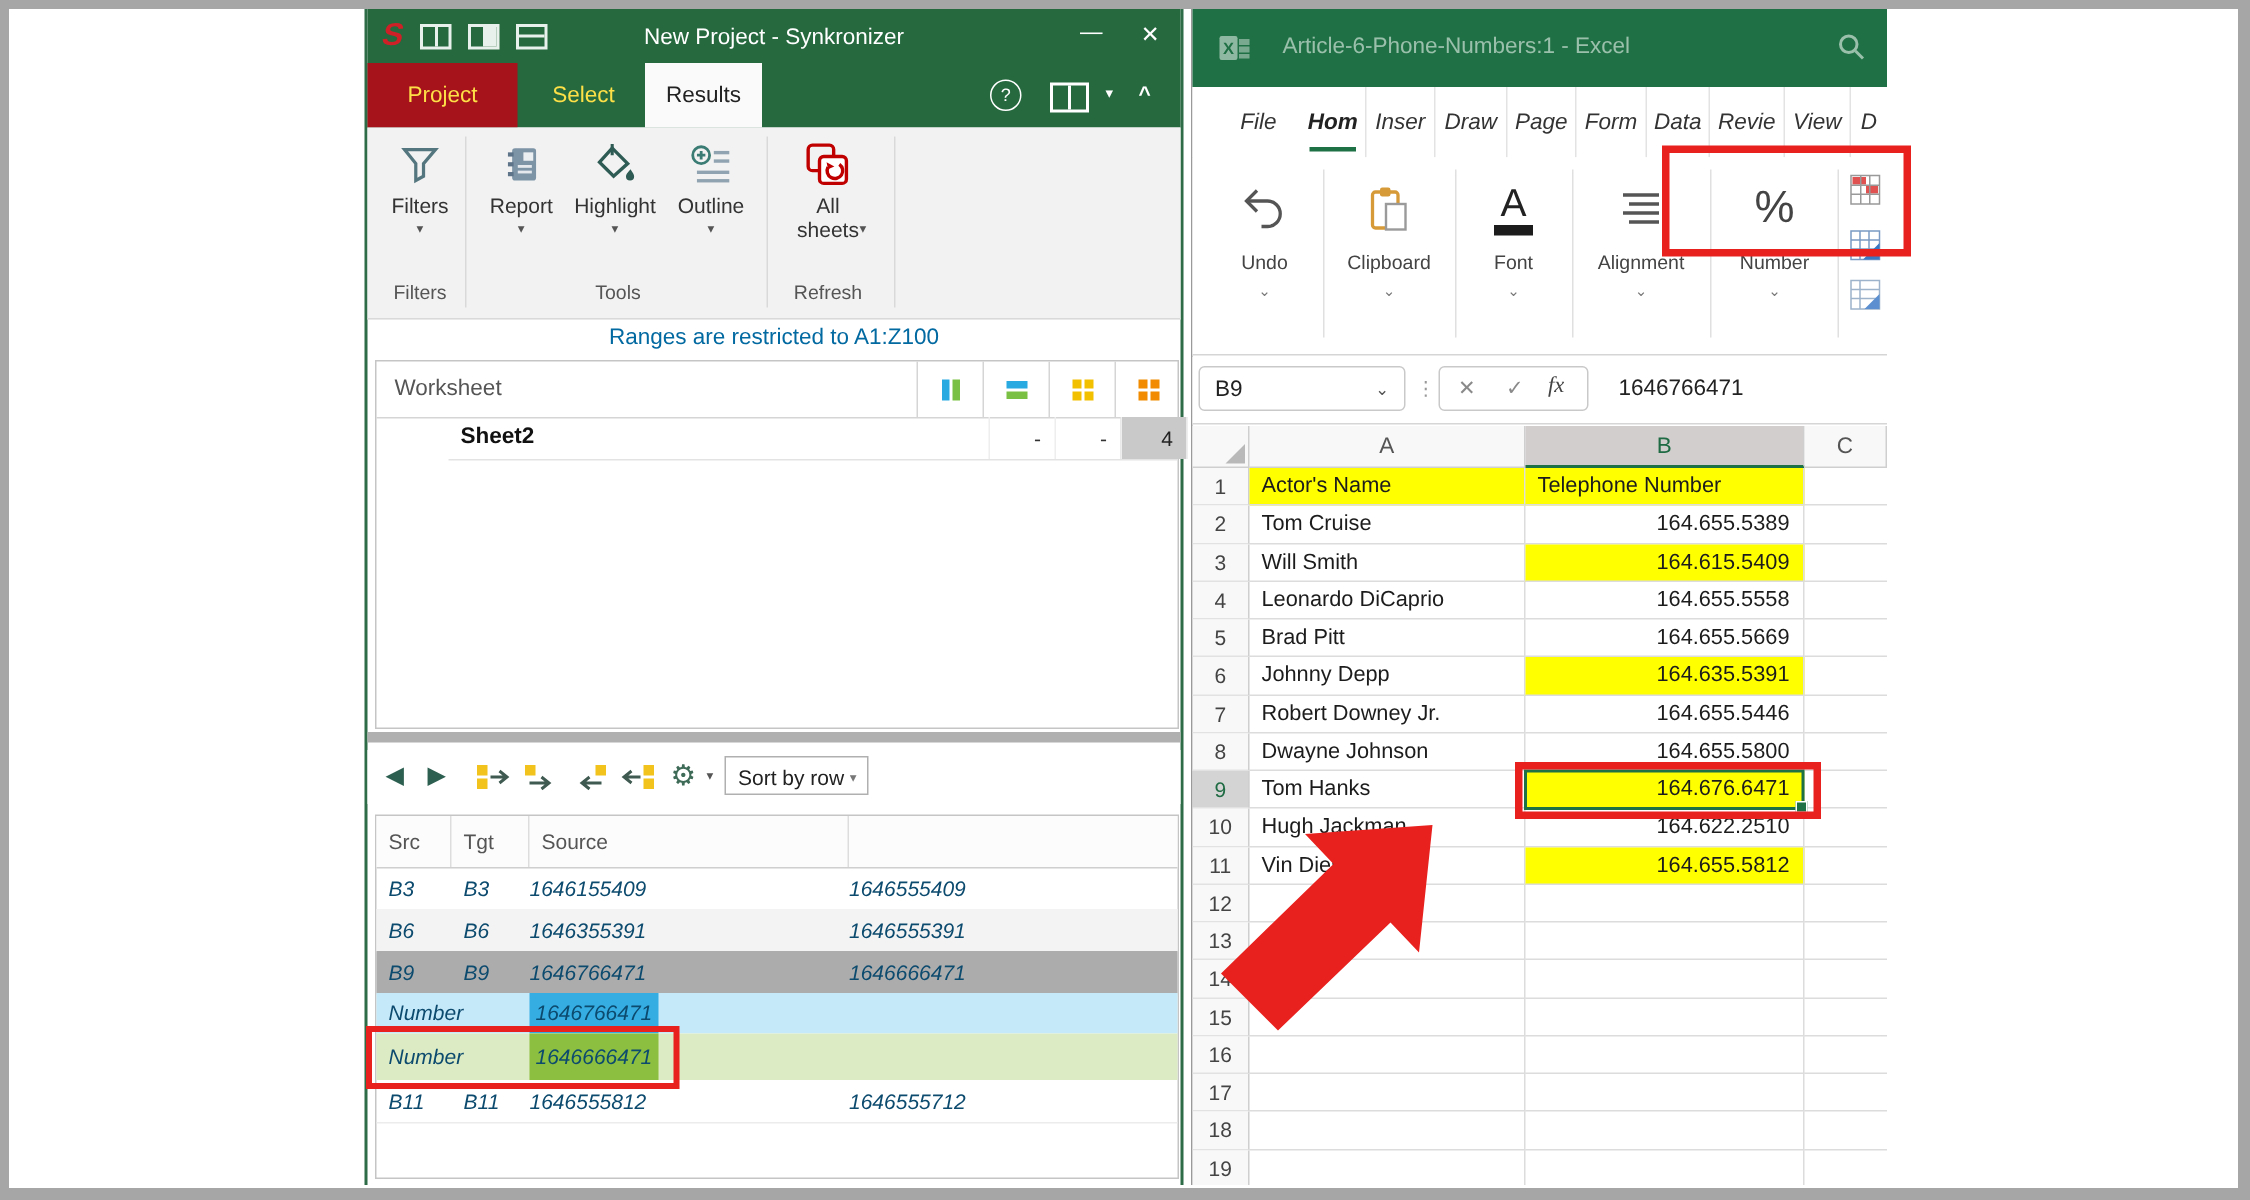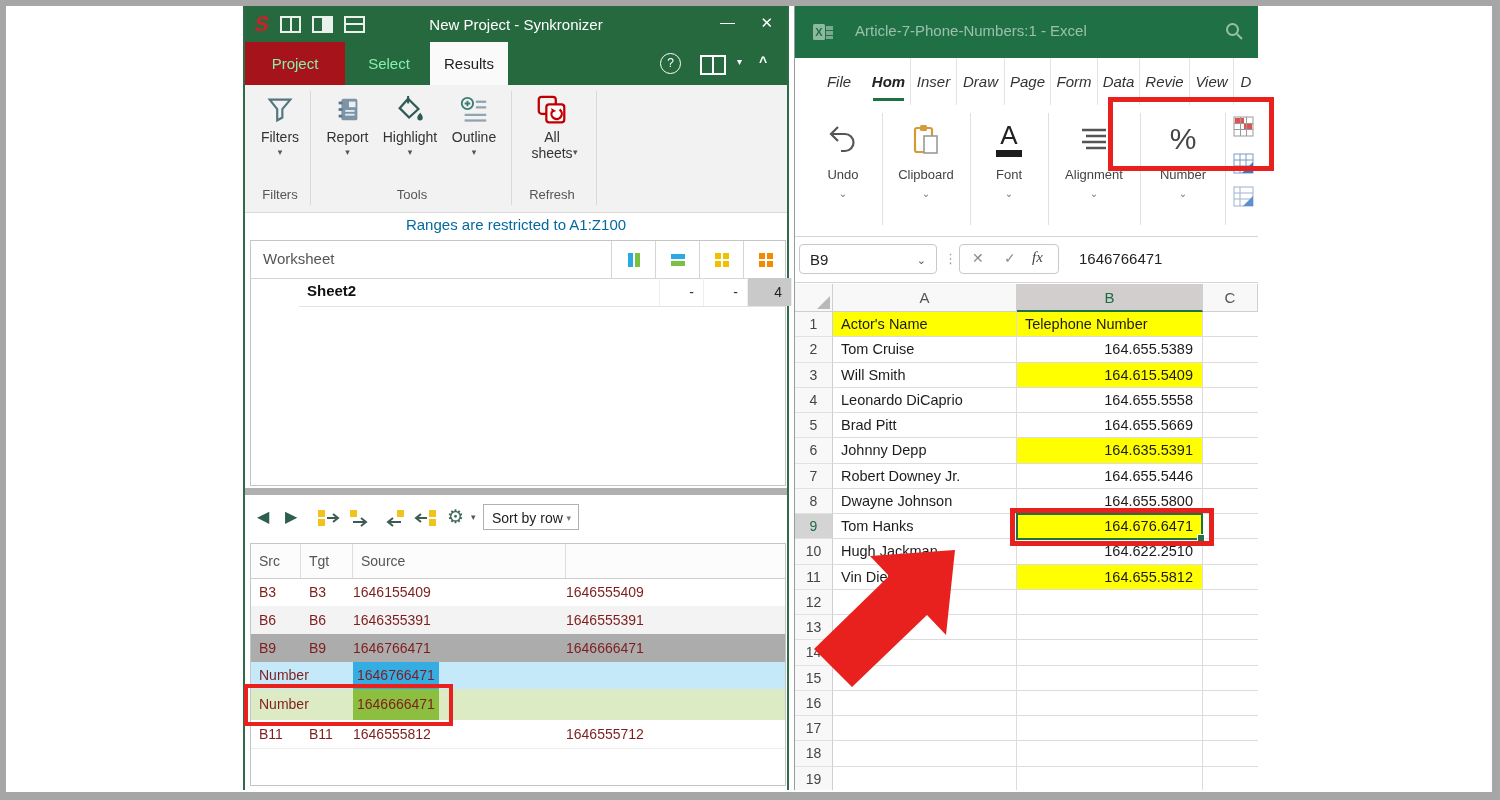--- a/index.html
+++ b/index.html
@@ -14,21 +14,21 @@
   .s-title{left:0;top:0;right:0;height:36px;background:#26693f;display:flex;align-items:center;}
   .s-logo{font-size:21px;font-weight:900;color:#cf2027;margin-left:10px;transform:skewX(-12deg);}
   .s-pane{position:relative;width:17px;height:13px;border:2px solid #e9f1ec;margin-left:11px;}
   .s-pane.p1::after{content:"";position:absolute;left:46%;top:0;bottom:0;width:2px;background:#e9f1ec;}
   .s-pane.p2::after{content:"";position:absolute;left:46%;top:0;bottom:0;right:0;background:#e9f1ec;}
   .s-pane.p3::after{content:"";position:absolute;top:40%;left:0;right:0;height:2px;background:#e9f1ec;}
   .s-titletext{position:absolute;left:0;right:0;text-align:center;color:#fff;font-size:15px;pointer-events:none;}
   .s-min{position:absolute;right:52px;color:#fff;font-size:15px;top:7px;cursor:default;}
   .s-close{position:absolute;right:14px;color:#fff;font-size:15px;top:8px;cursor:default;}
   .s-tabs{left:0;top:36px;right:0;height:43px;background:#26693f;}
-  .s-tab{position:absolute;top:0;height:43px;line-height:43px;text-align:center;font-size:15px;color:#86efac;}
+  .s-tab{position:absolute;top:0;height:43px;line-height:43px;text-align:center;font-size:15px;color:#fde047;}
   .s-tab.project{left:0;width:100px;background:#a6131b;}
   .s-tab.select{left:100px;width:88px;}
   .s-tab.results{left:185px;width:78px;background:#fafafa;color:#222;}
   .s-help{position:absolute;left:415px;top:11px;width:19px;height:19px;border:1.5px solid #fff;border-radius:50%;
           color:#fff;font-size:12px;text-align:center;line-height:19px;}
   .s-panes2{position:absolute;left:455px;top:13px;width:22px;height:16px;border:2px solid #fff;}
   .s-panes2::after{content:"";position:absolute;left:45%;top:0;bottom:0;width:2px;background:#fff;}
   .s-caret{position:absolute;left:492px;top:14px;color:#fff;font-size:10px;}
   .s-collapse{position:absolute;left:514px;top:12px;color:#fff;font-size:14px;font-weight:bold;}
   .s-ribbon{left:0;top:79px;right:0;height:127px;background:#f2f2f2;border-bottom:1px solid #d9d9d9;}
@@ -54,21 +54,21 @@
   .tico{position:absolute;top:9px;}
   .gear{position:absolute;left:202px;top:5px;font-size:19px;color:#3e6a58;}
   .gearcaret{position:absolute;left:226px;top:12px;font-size:9px;color:#555;}
   .ddl{position:absolute;left:238px;top:4px;width:96px;height:26px;border:1px solid #b0b0b0;background:#fff;
        font-size:14px;color:#222;line-height:26px;padding-left:8px;box-sizing:border-box;}
   .ddc{position:absolute;right:7px;font-size:9px;color:#777;}
   .s-results{left:5px;top:537px;width:536px;height:243px;border:1px solid #c5c5c5;background:#fff;box-sizing:border-box;}
   .r-head{position:absolute;left:0;right:0;top:0;height:34px;border-bottom:1px solid #cfcfcf;background:#fcfcfc;}
   .r-hcell{position:absolute;top:0;height:34px;line-height:34px;font-size:14px;color:#555;padding-left:8px;
            box-sizing:border-box;border-right:1px solid #ddd;}
-  .rrow{position:absolute;left:0;right:0;font-size:14px;color:#7f1d1d;border-bottom:1px solid #ececec;}
+  .rrow{position:absolute;left:0;right:0;font-size:14px;color:#0c4a6e;border-bottom:1px solid #ececec;font-style:italic;}
   .rc{position:absolute;top:0;line-height:inherit;}
   .nlabel{position:absolute;left:8px;}
   .nval{position:absolute;left:102px;padding:0 4px;}
 
   
   .xl{left:795px;top:6px;width:463px;height:784px;background:#fff;box-shadow:-1px 0 0 #9a9a9a;}
   .x-title{left:0;top:0;right:0;height:52px;background:#1f7145;}
   .x-appicon{position:absolute;left:17px;top:15px;width:22px;height:22px;opacity:.5;}
   .x-titletext{position:absolute;left:60px;top:16px;color:rgba(255,255,255,.55);font-size:15px;}
   .x-search{position:absolute;right:14px;top:15px;opacity:.55;}
@@ -346,21 +346,21 @@
     <div class="abs x-title">
       <span class="x-appicon">
         <svg width="22" height="22" viewBox="0 0 22 22">
             <rect x="1" y="3" width="12" height="16" rx="1.5" fill="#fff"></rect>
             <text x="7" y="15" font-size="11" font-weight="bold" fill="#1f7145" text-anchor="middle">X</text>
             <rect x="14" y="5" width="7" height="4" fill="#fff" opacity=".8"></rect>
             <rect x="14" y="10" width="7" height="4" fill="#fff" opacity=".8"></rect>
             <rect x="14" y="15" width="7" height="3" fill="#fff" opacity=".8"></rect>
           </svg>
       </span>
-      <span class="x-titletext">Article-7-Phone-Numbers:1 - Excel</span>
+      <span class="x-titletext">Article-6-Phone-Numbers:1 - Excel</span>
       <span class="x-search">
         <svg width="20" height="20" viewBox="0 0 20 20">
             <circle cx="8.5" cy="8.5" r="5.5" fill="none" stroke="#fff" stroke-width="2"></circle>
             <path d="M13 13l5 5" stroke="#fff" stroke-width="2"></path>
           </svg>
       </span>
     </div>
 
     <div class="abs x-menu">
       <div class="x-mtab first" style="width:56px;">File</div>

